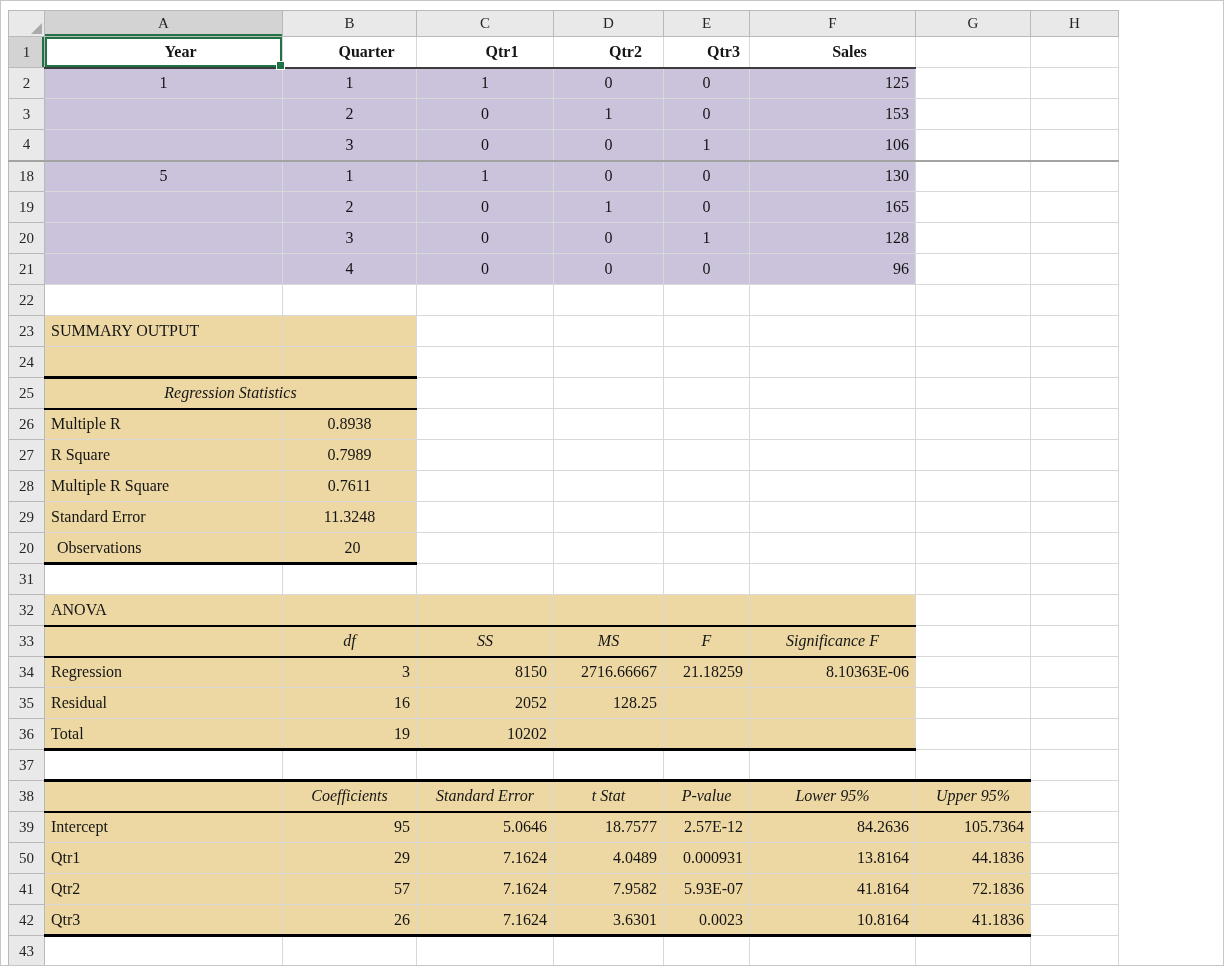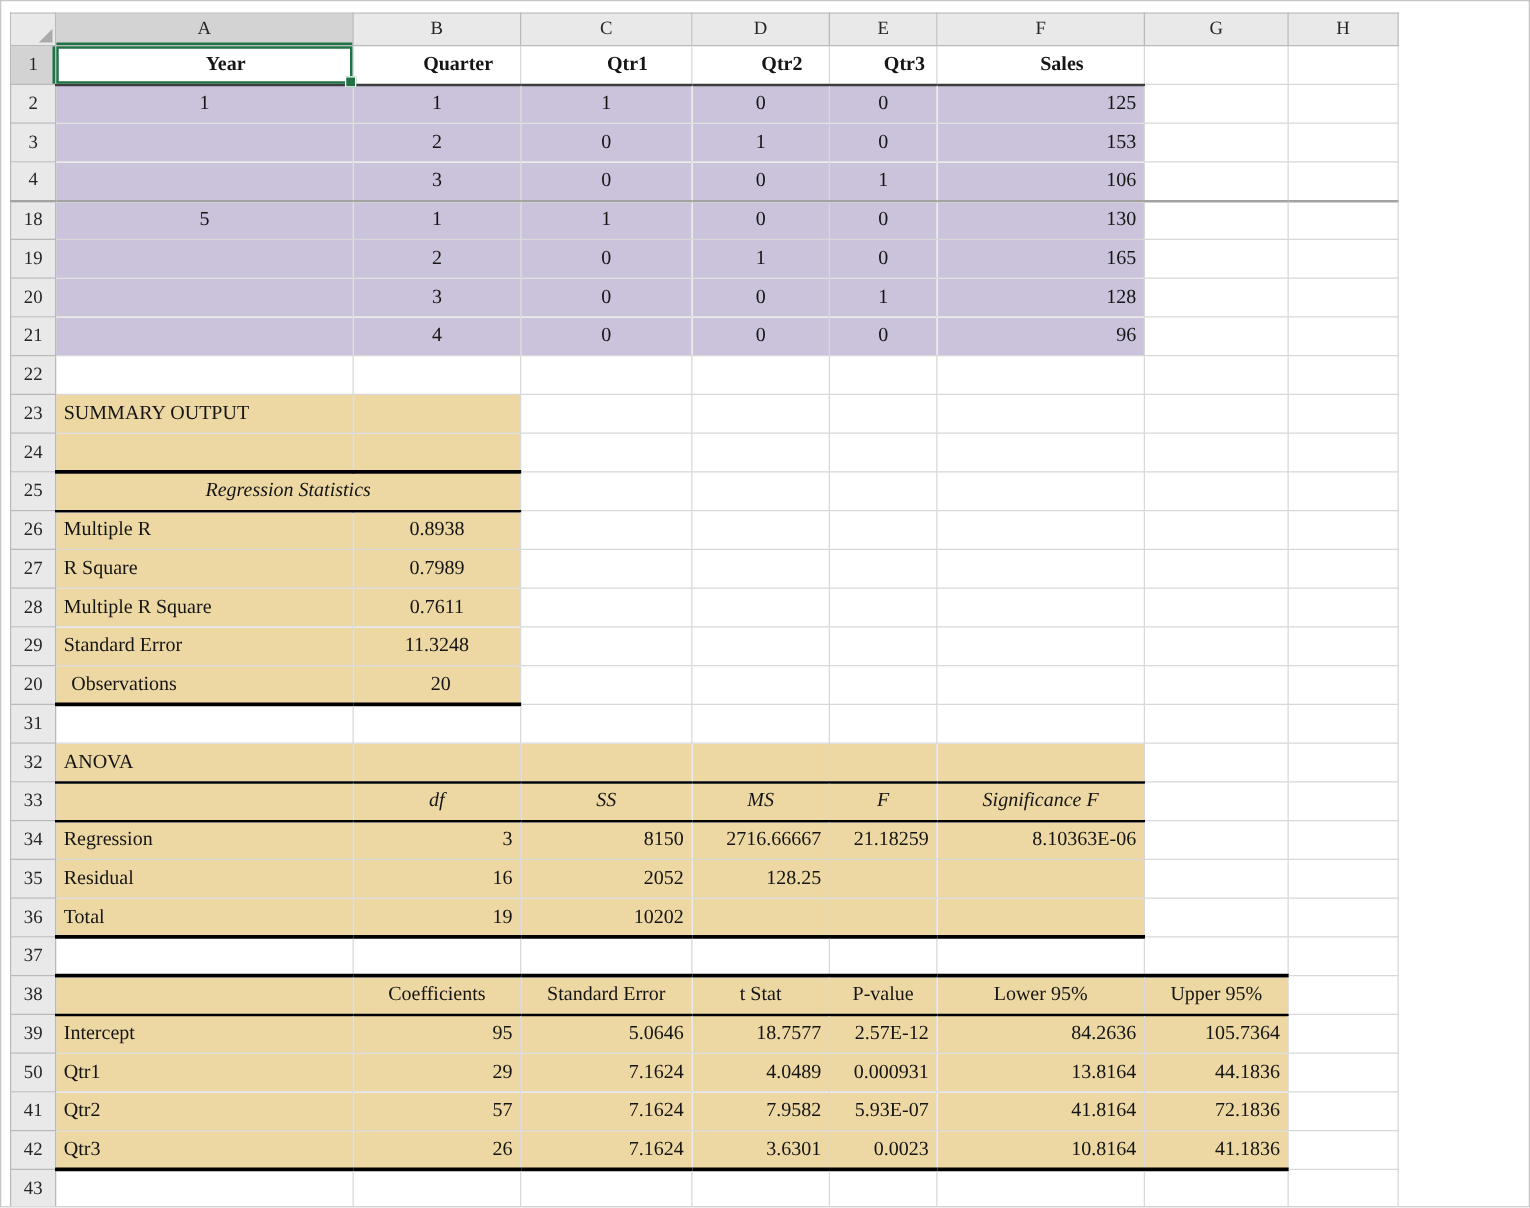--- a/index.html
+++ b/index.html
@@ -64,21 +64,21 @@
   .t-anova-header .col-D,.t-anova-header .col-E,.t-anova-header .col-F{border-top:2px solid #000;border-bottom:2px solid #000;}
   .t-anova .col-B,.t-anova .col-C,.t-anova .col-D,.t-anova .col-E,.t-anova .col-F{text-align:right;}
   .t-anova-last .col-A,.t-anova-last .col-B,.t-anova-last .col-C,
   .t-anova-last .col-D,.t-anova-last .col-E,.t-anova-last .col-F{border-bottom:3px solid #000;}
 
   
   .t-coef-header .col-A,.t-coef-header .col-B,.t-coef-header .col-C,.t-coef-header .col-D,
   .t-coef-header .col-E,.t-coef-header .col-F,.t-coef-header .col-G,
   .t-coef .col-A,.t-coef .col-B,.t-coef .col-C,.t-coef .col-D,
   .t-coef .col-E,.t-coef .col-F,.t-coef .col-G{background:var(--tan);}
-  .t-coef-header .cell{text-align:center;}
+  .t-coef-header .cell{font-style:italic;text-align:center;}
   .t-coef-header .col-A,.t-coef-header .col-B,.t-coef-header .col-C,.t-coef-header .col-D,
   .t-coef-header .col-E,.t-coef-header .col-F,.t-coef-header .col-G{border-top:3px solid #000;border-bottom:2px solid #000;}
   .t-coef .col-B,.t-coef .col-C,.t-coef .col-D,.t-coef .col-E,.t-coef .col-F,.t-coef .col-G{text-align:right;}
   .t-coef-last .col-A,.t-coef-last .col-B,.t-coef-last .col-C,.t-coef-last .col-D,
   .t-coef-last .col-E,.t-coef-last .col-F,.t-coef-last .col-G{border-bottom:3px solid #000;}
 
   
   .selected{position:relative;z-index:2;overflow:visible;
     box-shadow:inset 0 0 0 2px var(--green);}
   .selected::after{content:"";position:absolute;right:-3px;bottom:-3px;width:7px;height:7px;

